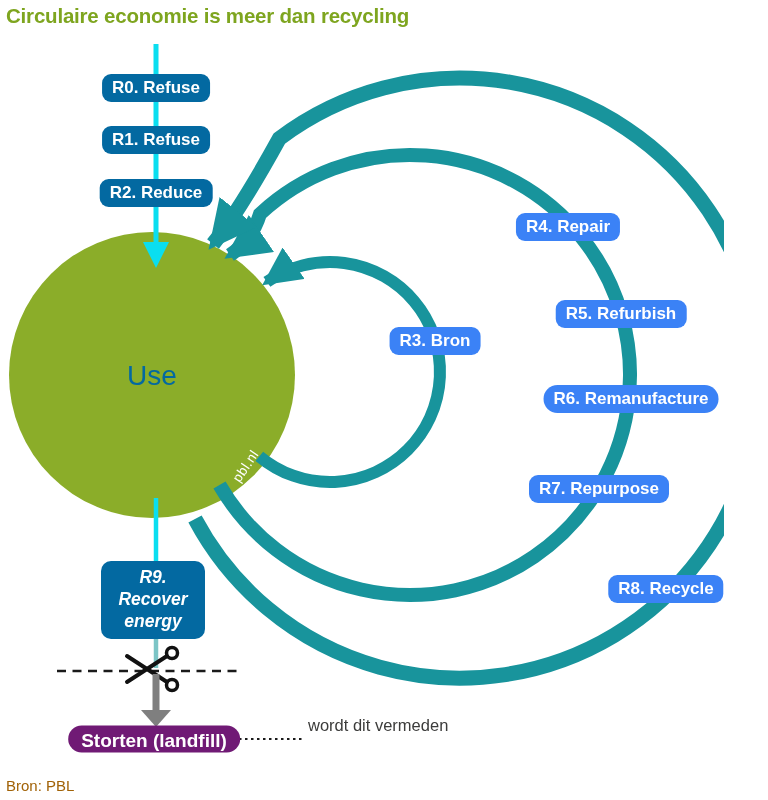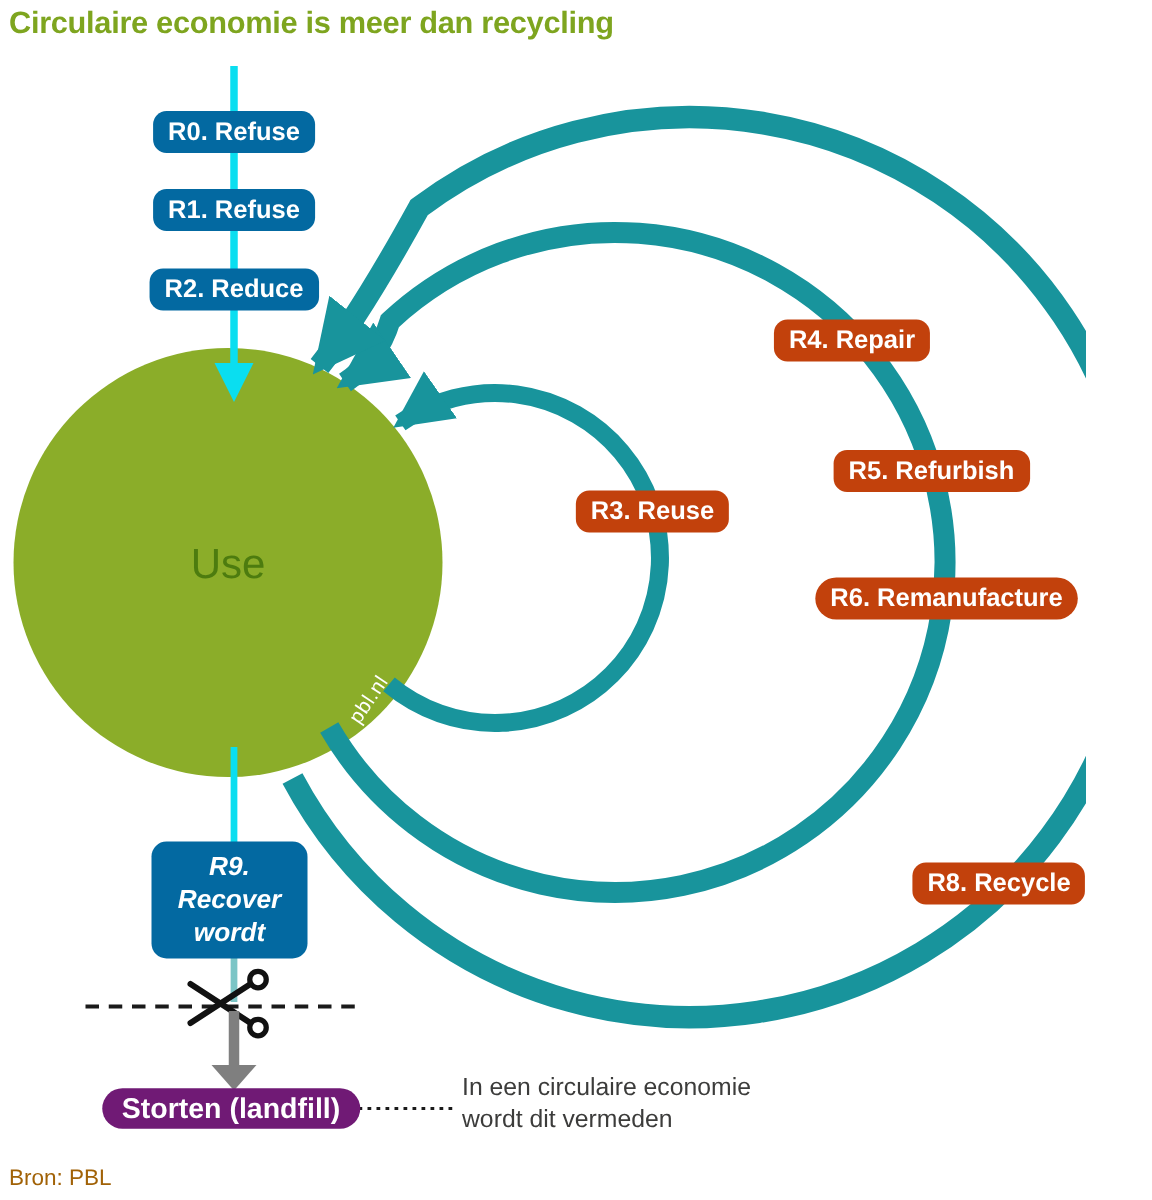--- a/index.html
+++ b/index.html
@@ -11,29 +11,29 @@
   .title{
     position:absolute;left:6px;top:4px;font-size:20.5px;font-weight:bold;
     color:#7ea51f;letter-spacing:-0.2px;
   }
   .tag{
     position:absolute;transform:translate(-50%,-50%);white-space:nowrap;
     color:#ffffff;font-size:17px;font-weight:600;line-height:1;
     padding:5px 10px 6px;border-radius:9px;text-align:center;
   }
   .tag-cyan{background:#0369a1;}
-  .tag-teal{background:#c2410c;}
+  .tag-teal{background:#3b82f6;}
   .tag-r9{width:88px;white-space:normal;line-height:22px;padding:5px 8px 7px;border-radius:10px;font-size:17.5px;font-style:italic;}
   .tag-gray{
     background:#701a75;font-size:19px;font-weight:bold;
     padding:5px 13px 3px;border-radius:15px;
   }
   .use-label{
     position:absolute;left:152px;top:376px;transform:translate(-50%,-50%);
-    color:#4d7c0f;font-size:28px;font-weight:400;
+    color:#0369a1;font-size:28px;font-weight:400;
   }
   .watermark{
     position:absolute;left:242px;top:470px;transform:rotate(-56deg);
     transform-origin:0 100%;color:#ffffff;font-size:13.5px;letter-spacing:0.5px;
   }
   .annotation{
     position:absolute;left:308px;top:715px;color:#3c3c3b;
     font-size:16.5px;line-height:21px;
   }
   .source{
@@ -81,36 +81,36 @@
     <circle cx="231" cy="739" r="5" fill="#1a1a1a"></circle>
     <line x1="239" y1="739" x2="302" y2="739" stroke="#1a1a1a" stroke-width="2" stroke-dasharray="2.5 3.5"></line>
   </svg>
 
   <div class="title">Circulaire economie is meer dan recycling</div>
 
   <div class="tag tag-cyan" style="left:156px;top:88px;">R0. Refuse</div>
   <div class="tag tag-cyan" style="left:156px;top:140px;">R1. Refuse</div>
   <div class="tag tag-cyan" style="left:156px;top:193px;">R2. Reduce</div>
 
-  <div class="tag tag-teal" style="left:435px;top:341px;">R3. Reuse</div>
+  <div class="tag tag-teal" style="left:435px;top:341px;">R3. Bron</div>
   <div class="tag tag-teal" style="left:568px;top:227px;">R4. Repair</div>
   <div class="tag tag-teal" style="left:621px;top:314px;">R5. Refurbish</div>
   <div class="tag tag-teal" style="left:631px;top:399px;border-radius:14px;">R6. Remanufacture</div>
+  <div class="tag tag-teal" style="left:599px;top:489px;">R7. Repurpose</div>
   <div class="tag tag-teal" style="left:666px;top:589px;">R8. Recycle</div>
 
   <div class="tag tag-cyan tag-r9" style="left:153px;top:600px;">
     <div>R9. Recover</div>
-    <div>wordt</div>
+    <div>energy</div>
   </div>
 
   <div class="tag tag-gray" style="left:154px;top:739px;">Storten (landfill)</div>
 
   <div class="use-label">Use</div>
   <div class="watermark">pbl.nl</div>
 
   <div class="annotation">
-    <div>In een circulaire economie</div>
     <div>wordt dit vermeden</div>
   </div>
 
   <div class="source">Bron: PBL</div>
 
 </div>
 
 </body></html>

